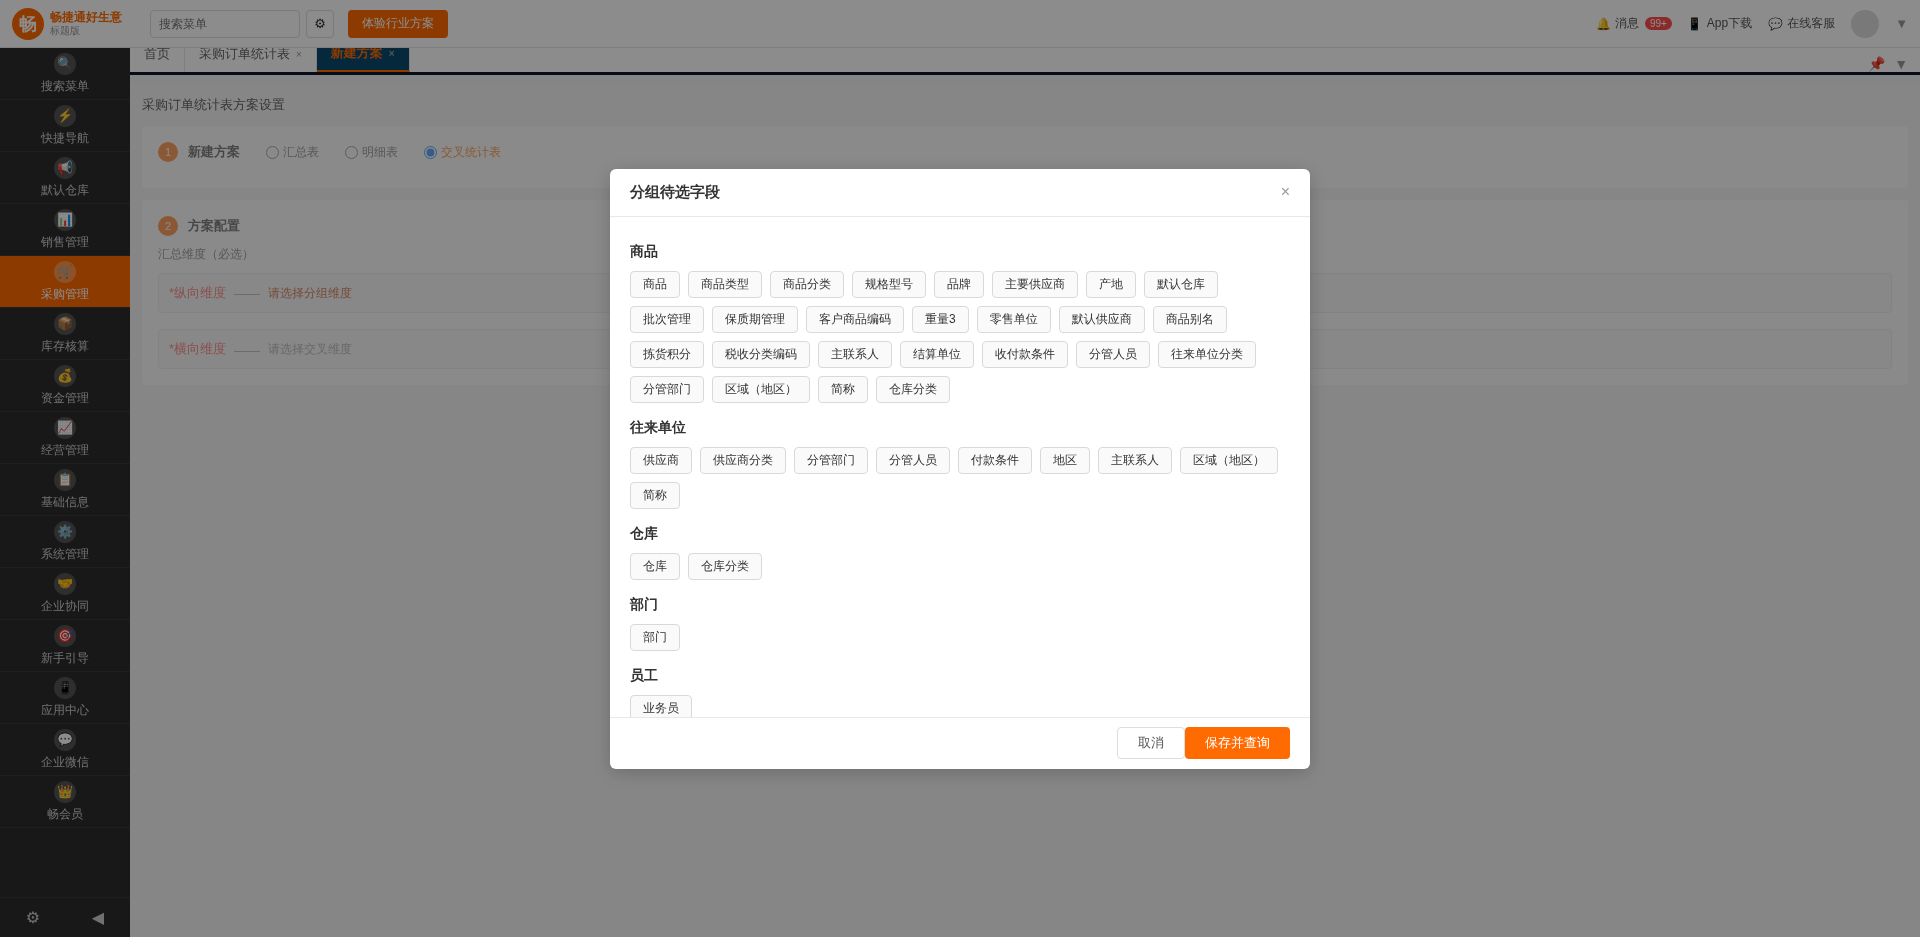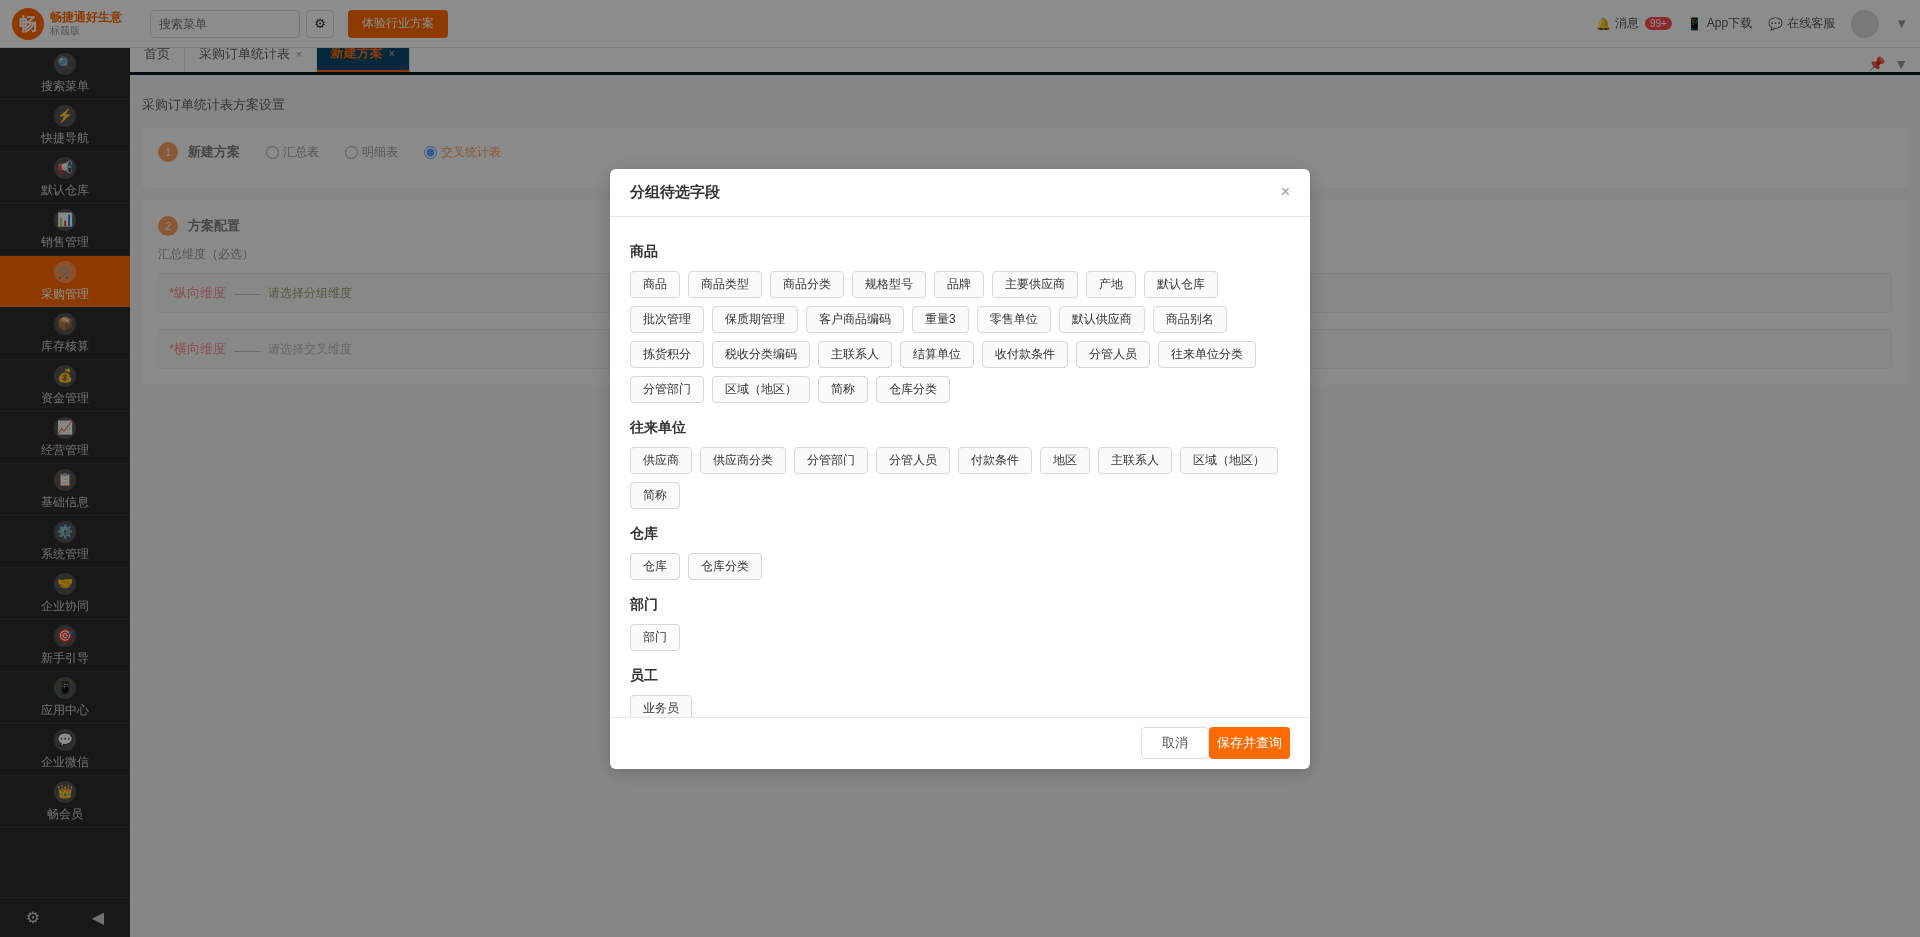--- a/index.html
+++ b/index.html
@@ -126,21 +126,21 @@
     }
     .modal-footer {
       height: 52px; display: flex; align-items: center; justify-content: flex-end;
       padding: 0 20px; border-top: 1px solid #e8e8e8; flex-shrink: 0;
     }
     .btn-cancel {
       padding: 0 20px; height: 32px; border: 1px solid #ddd; background: #fff;
       border-radius: 4px; cursor: pointer; font-size: 13px; color: #555;
     }
     .btn-confirm {
-      padding: 0 8px; height: 32px; background: #ff6b00; color: #fff;
+      padding: 0 20px; height: 32px; background: #ff6b00; color: #fff;
       border: none; border-radius: 4px; cursor: pointer; font-size: 13px;
     }
 
     
     .section-title {
       font-size: 14px; font-weight: bold; color: #333; margin: 10px 0 10px 0;
     }
     .tag-group {
       display: flex; flex-wrap: wrap; gap: 8px; margin-bottom: 16px;
     }
@@ -305,21 +305,21 @@
 
   <div class="bg-content" style="opacity:0.6;">
     <div class="step-header">
       <div class="step-num">2</div>
       <span class="step-label">方案配置</span>
     </div>
     <div style="font-size:12px;color:#666;margin-bottom:10px;">汇总维度（必选）</div>
     <div style="display:flex;align-items:center;gap:8px;margin-bottom:16px;background:#f9f9f9;padding:10px;border:1px solid #e8e8e8;border-radius:4px;">
       <span style="color:#ff4d4f;">*纵向维度</span>
       <span style="color:#999;">——</span>
-      <span style="color:#4d7c0f;font-size:12px;">请选择分组维度</span>
+      <span style="color:#c2410c;font-size:12px;">请选择分组维度</span>
     </div>
     <div style="display:flex;align-items:flex-end;gap:8px;background:#f9f9f9;padding:10px;border:1px solid #e8e8e8;border-radius:4px;">
       <span style="color:#ff4d4f;">*横向维度</span>
       <span style="color:#999;">——</span>
       <span style="color:#999;font-size:12px;">请选择交叉维度</span>
     </div>
   </div>
 </div>
 
 <div class="modal-overlay">

